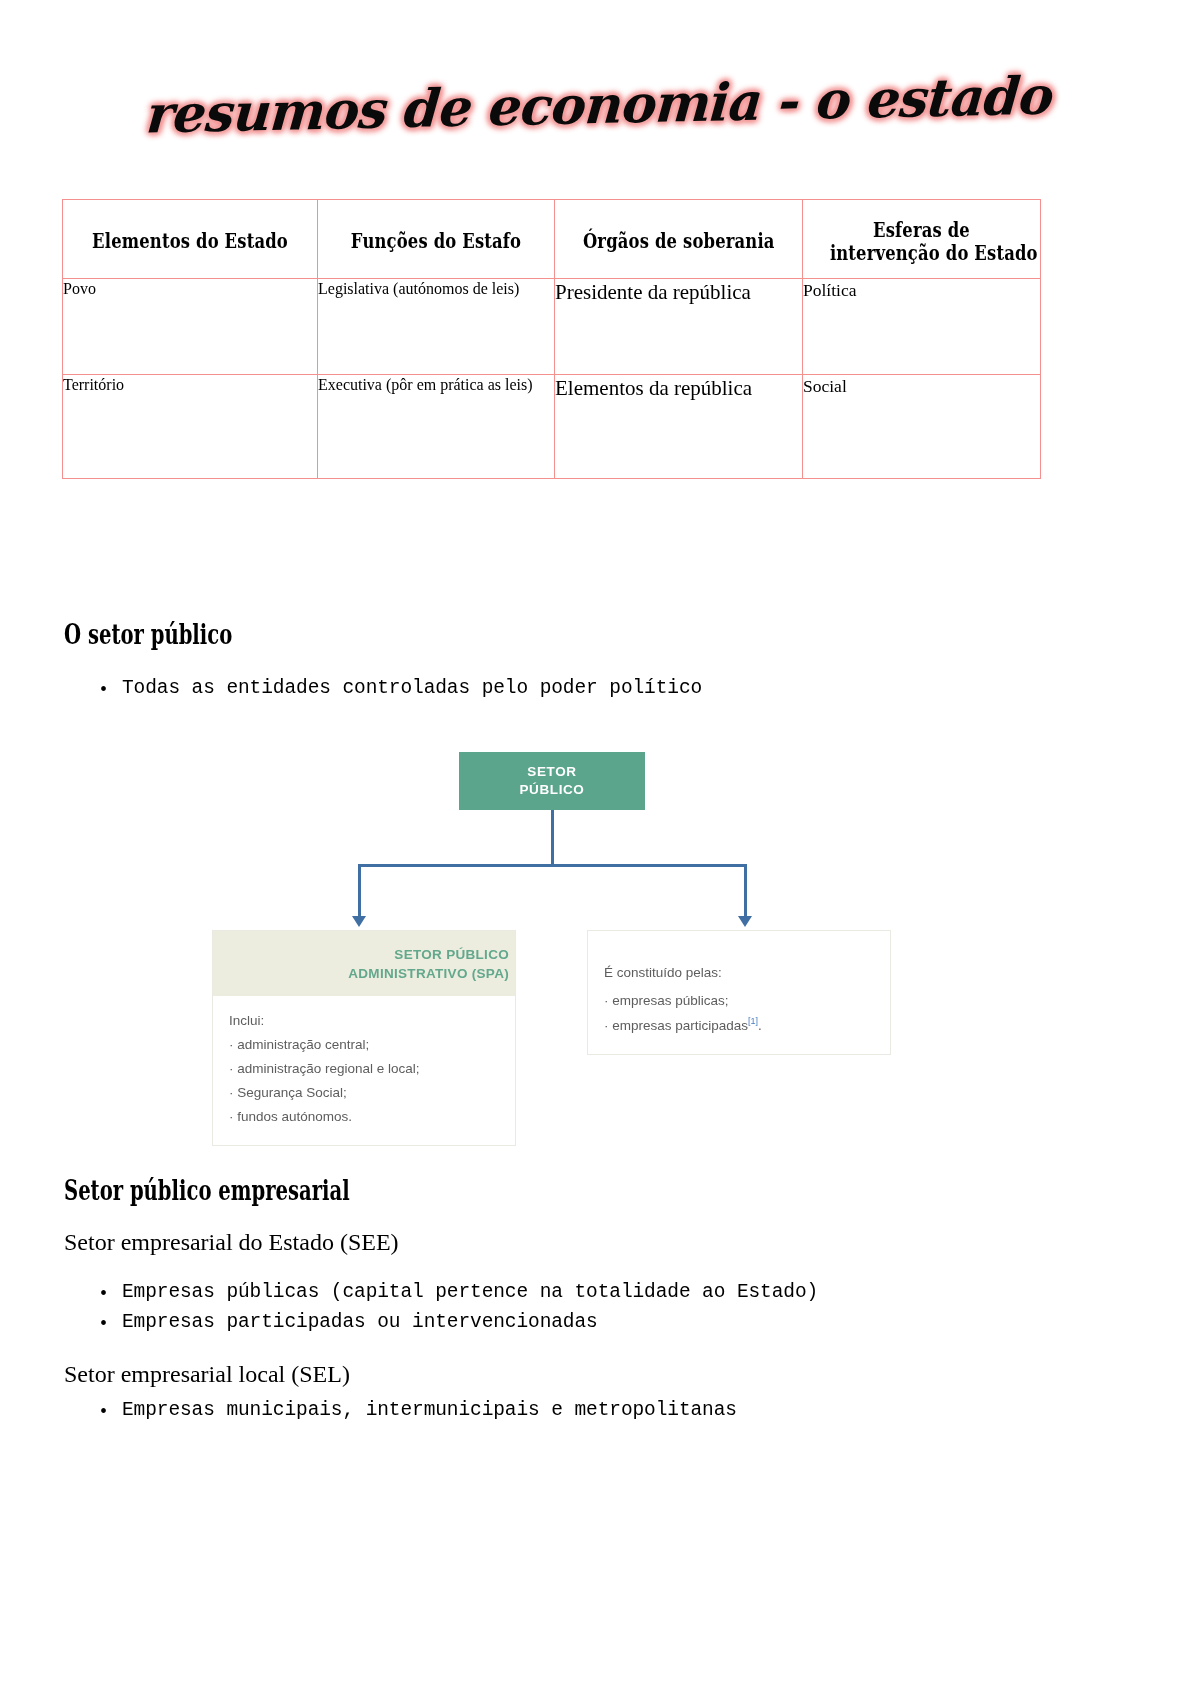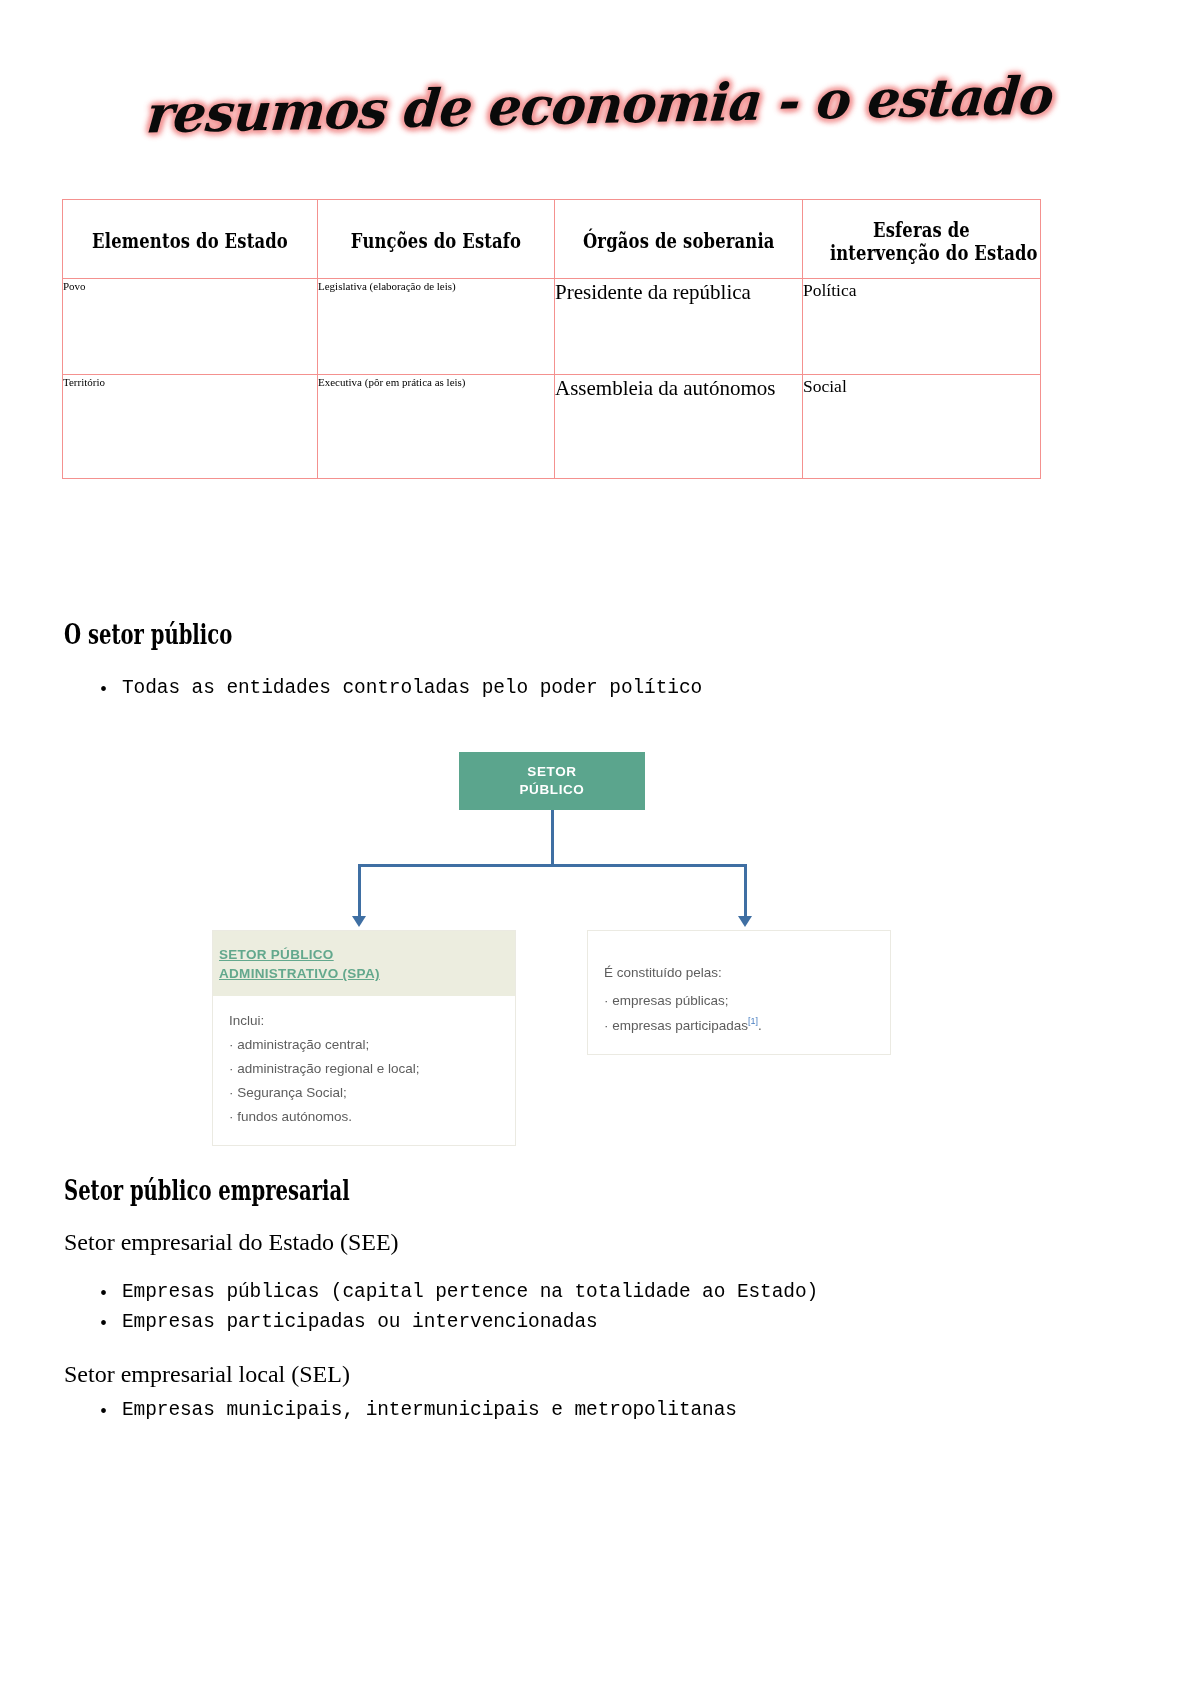--- a/index.html
+++ b/index.html
@@ -86,21 +86,21 @@
   .col2 { width: 237px; }
   .col3 { width: 248px; }
   .col4 { width: 238px; }
 
   .cell {
     padding: 11px 12px 0 12px;
     font-size: 18.5px;
     line-height: 1.30;
     font-family: "Liberation Serif", serif;
   }
-  .cell-a { padding-top: 12px; font-size: 11px; }
+  .cell-a { padding-top: 12px; font-size: 16px; }
   .cell-b { font-size: 21px; line-height: 1.33; padding-top: 9px; }
   .cell-c { font-size: 17.5px; padding-top: 11px; }
 
   .r1 { height: 96px; }
   .r2 { height: 104px; }
   .r3 { height: 110px; }
 
   
   .split { padding: 0; }
   .split .sub-top {
@@ -218,23 +218,22 @@
   #dg-box-see { left: 375px; }
 
   .dg-box-head {
     background: #eceddf;
     color: #63a88d;
     font-family: "Liberation Sans", sans-serif;
     font-weight: 700;
     font-size: 13.5px;
     letter-spacing: 0.3px;
     line-height: 1.42;
-    text-align: left;
+    text-align: right;
     padding: 14px 6px 13px 6px;
-    text-decoration: underline;
   }
   .dg-box-body {
     padding: 13px 16px 16px 16px;
     font-family: "Liberation Sans", sans-serif;
     font-size: 13.5px;
     color: #5d5d5d;
     line-height: 1.78;
   }
   .dg-box-body .lead { display: block; }
   .dg-box-body .li { display: block; }
@@ -275,28 +274,28 @@
         </th>
         <th>
           <span class="hd">Esferas de</span>
           <span class="hd">intervenção do Estado</span>
         </th>
       </tr>
     </thead>
     <tbody>
       <tr class="r1">
         <td class="cell cell-a">Povo</td>
-        <td class="cell cell-a">Legislativa (elaboração de leis)</td>
+        <td class="cell cell-a">Legislativa (autónomos de leis)</td>
         <td class="cell cell-b">Presidente da república</td>
         <td class="cell cell-c">Política</td>
       </tr>
       <tr class="r2">
         <td class="cell cell-a">Território</td>
         <td class="cell cell-a">Executiva (pôr em prática as leis)</td>
-        <td class="cell cell-b">Assembleia da autónomos</td>
+        <td class="cell cell-b">Elementos da república</td>
         <td class="cell cell-c">Social</td>
       </tr>
     </tbody>
   </table>
 
   <div class="h2" id="h2-setor-publico">O setor público</div>
 
   <div class="bullet-row" id="b-todas">
     <span class="dot">•</span>
     <span class="btxt">Todas as entidades controladas pelo poder político</span>

